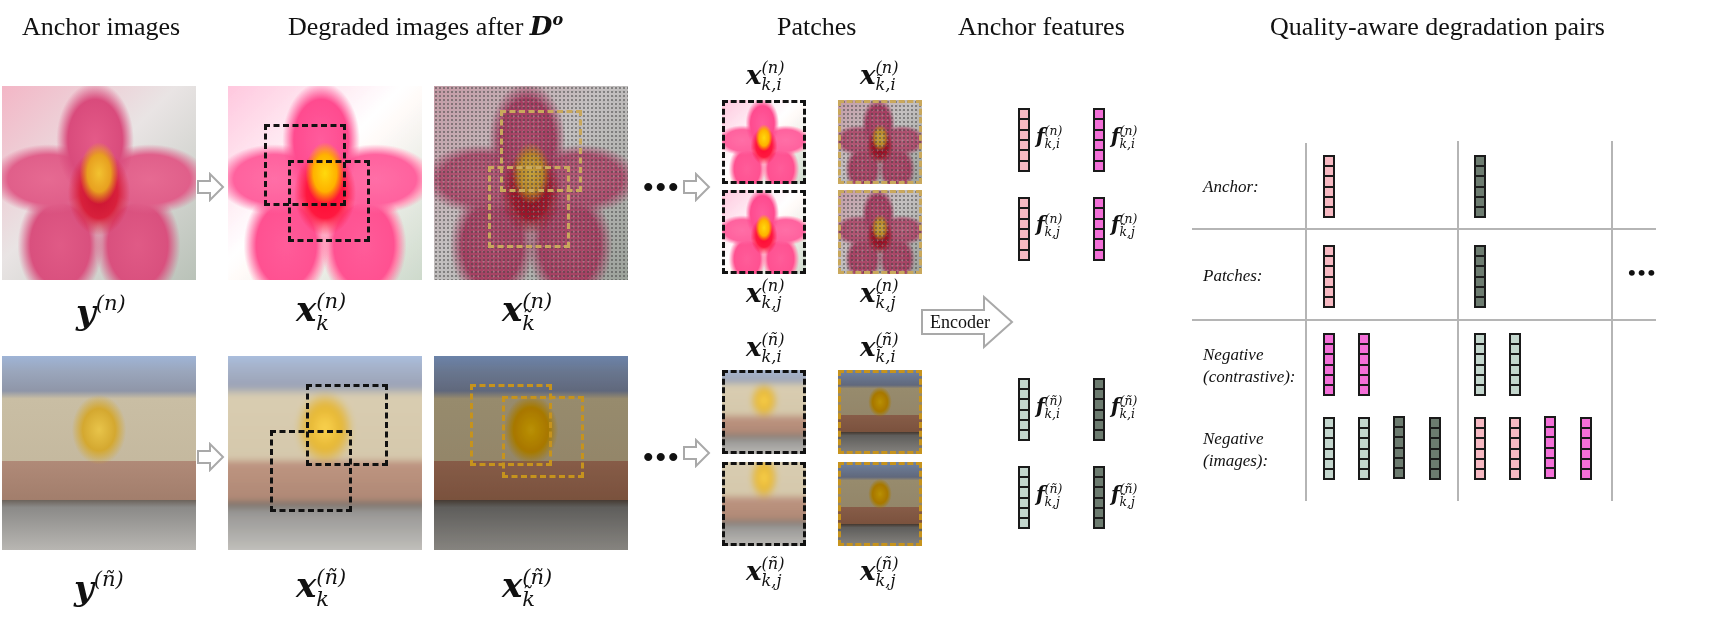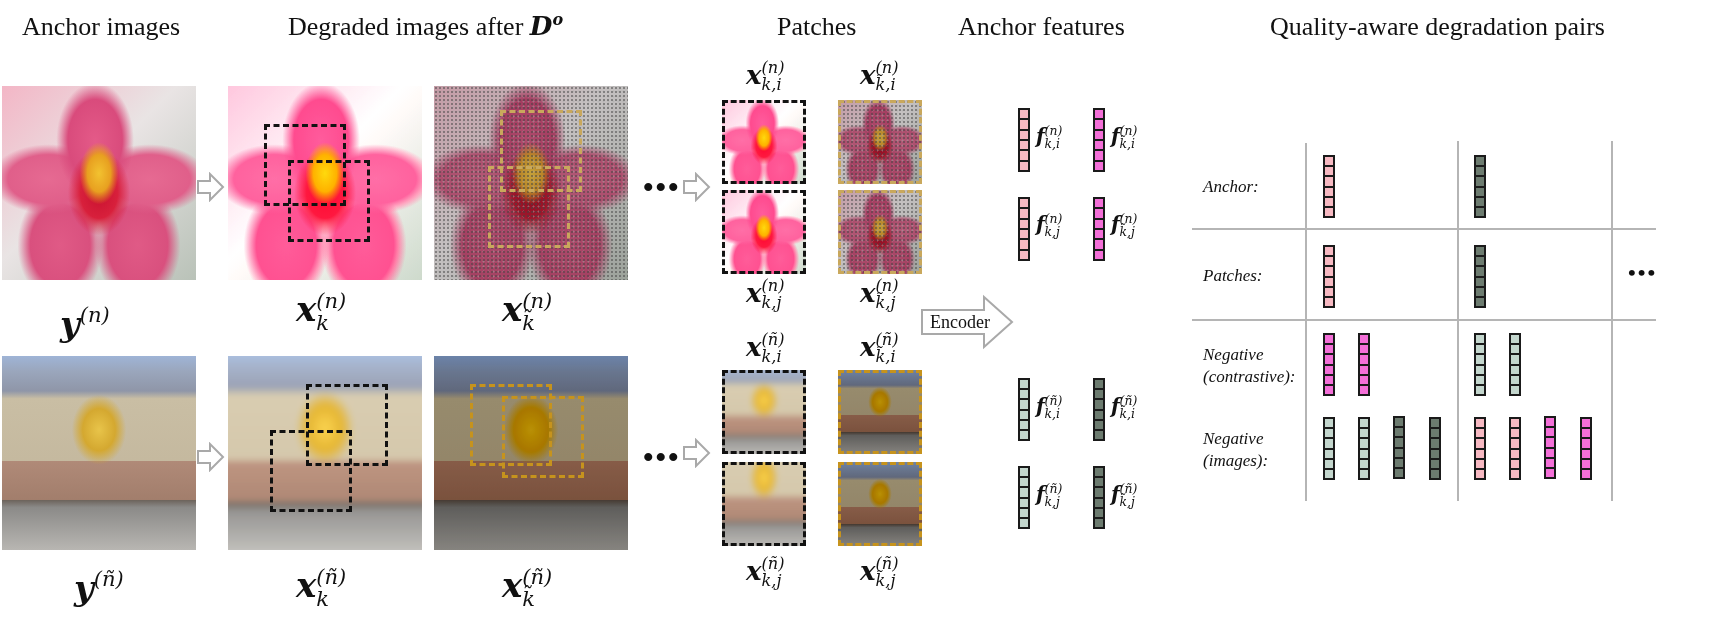--- a/index.html
+++ b/index.html
@@ -87,21 +87,21 @@
   <div class="noise"></div>
   <div class="dash-box dash-yellow" style="left:66px;top:24px;width:82px;height:82px;"></div>
   <div class="dash-box dash-yellow" style="left:54px;top:80px;width:82px;height:82px;"></div>
 </div>
 
 <div class="ellipsis" style="left:643px;top:172px;">•••</div>
 <svg class="hollow-arrow" style="left:682px;top:172px;" width="30" height="30">
   <polygon points="2,9 14,9 14,2 27,15 14,28 14,21 2,21" fill="#fff" stroke="#a9a9a9" stroke-width="2"></polygon>
 </svg>
 
-<div class="abs math lbl-big" style="left:60px;top:292px;margin-top:12px;">
+<div class="abs math lbl-big" style="left:76px;top:292px;">
   <span>y</span><span class="sup" style="vertical-align:14px;">(n)</span>
 </div>
 <div class="abs math lbl-big" style="left:296px;top:290px;">
   <span>x</span><span class="stack"><span class="sup">(n)</span><span class="sub">k</span></span>
 </div>
 <div class="abs math lbl-big" style="left:502px;top:290px;">
   <span>x</span><span class="stack"><span class="sup">(n)</span><span class="sub">k̃</span></span>
 </div>
 
 <div class="abs math lbl-mid" style="left:746px;top:60px;">

